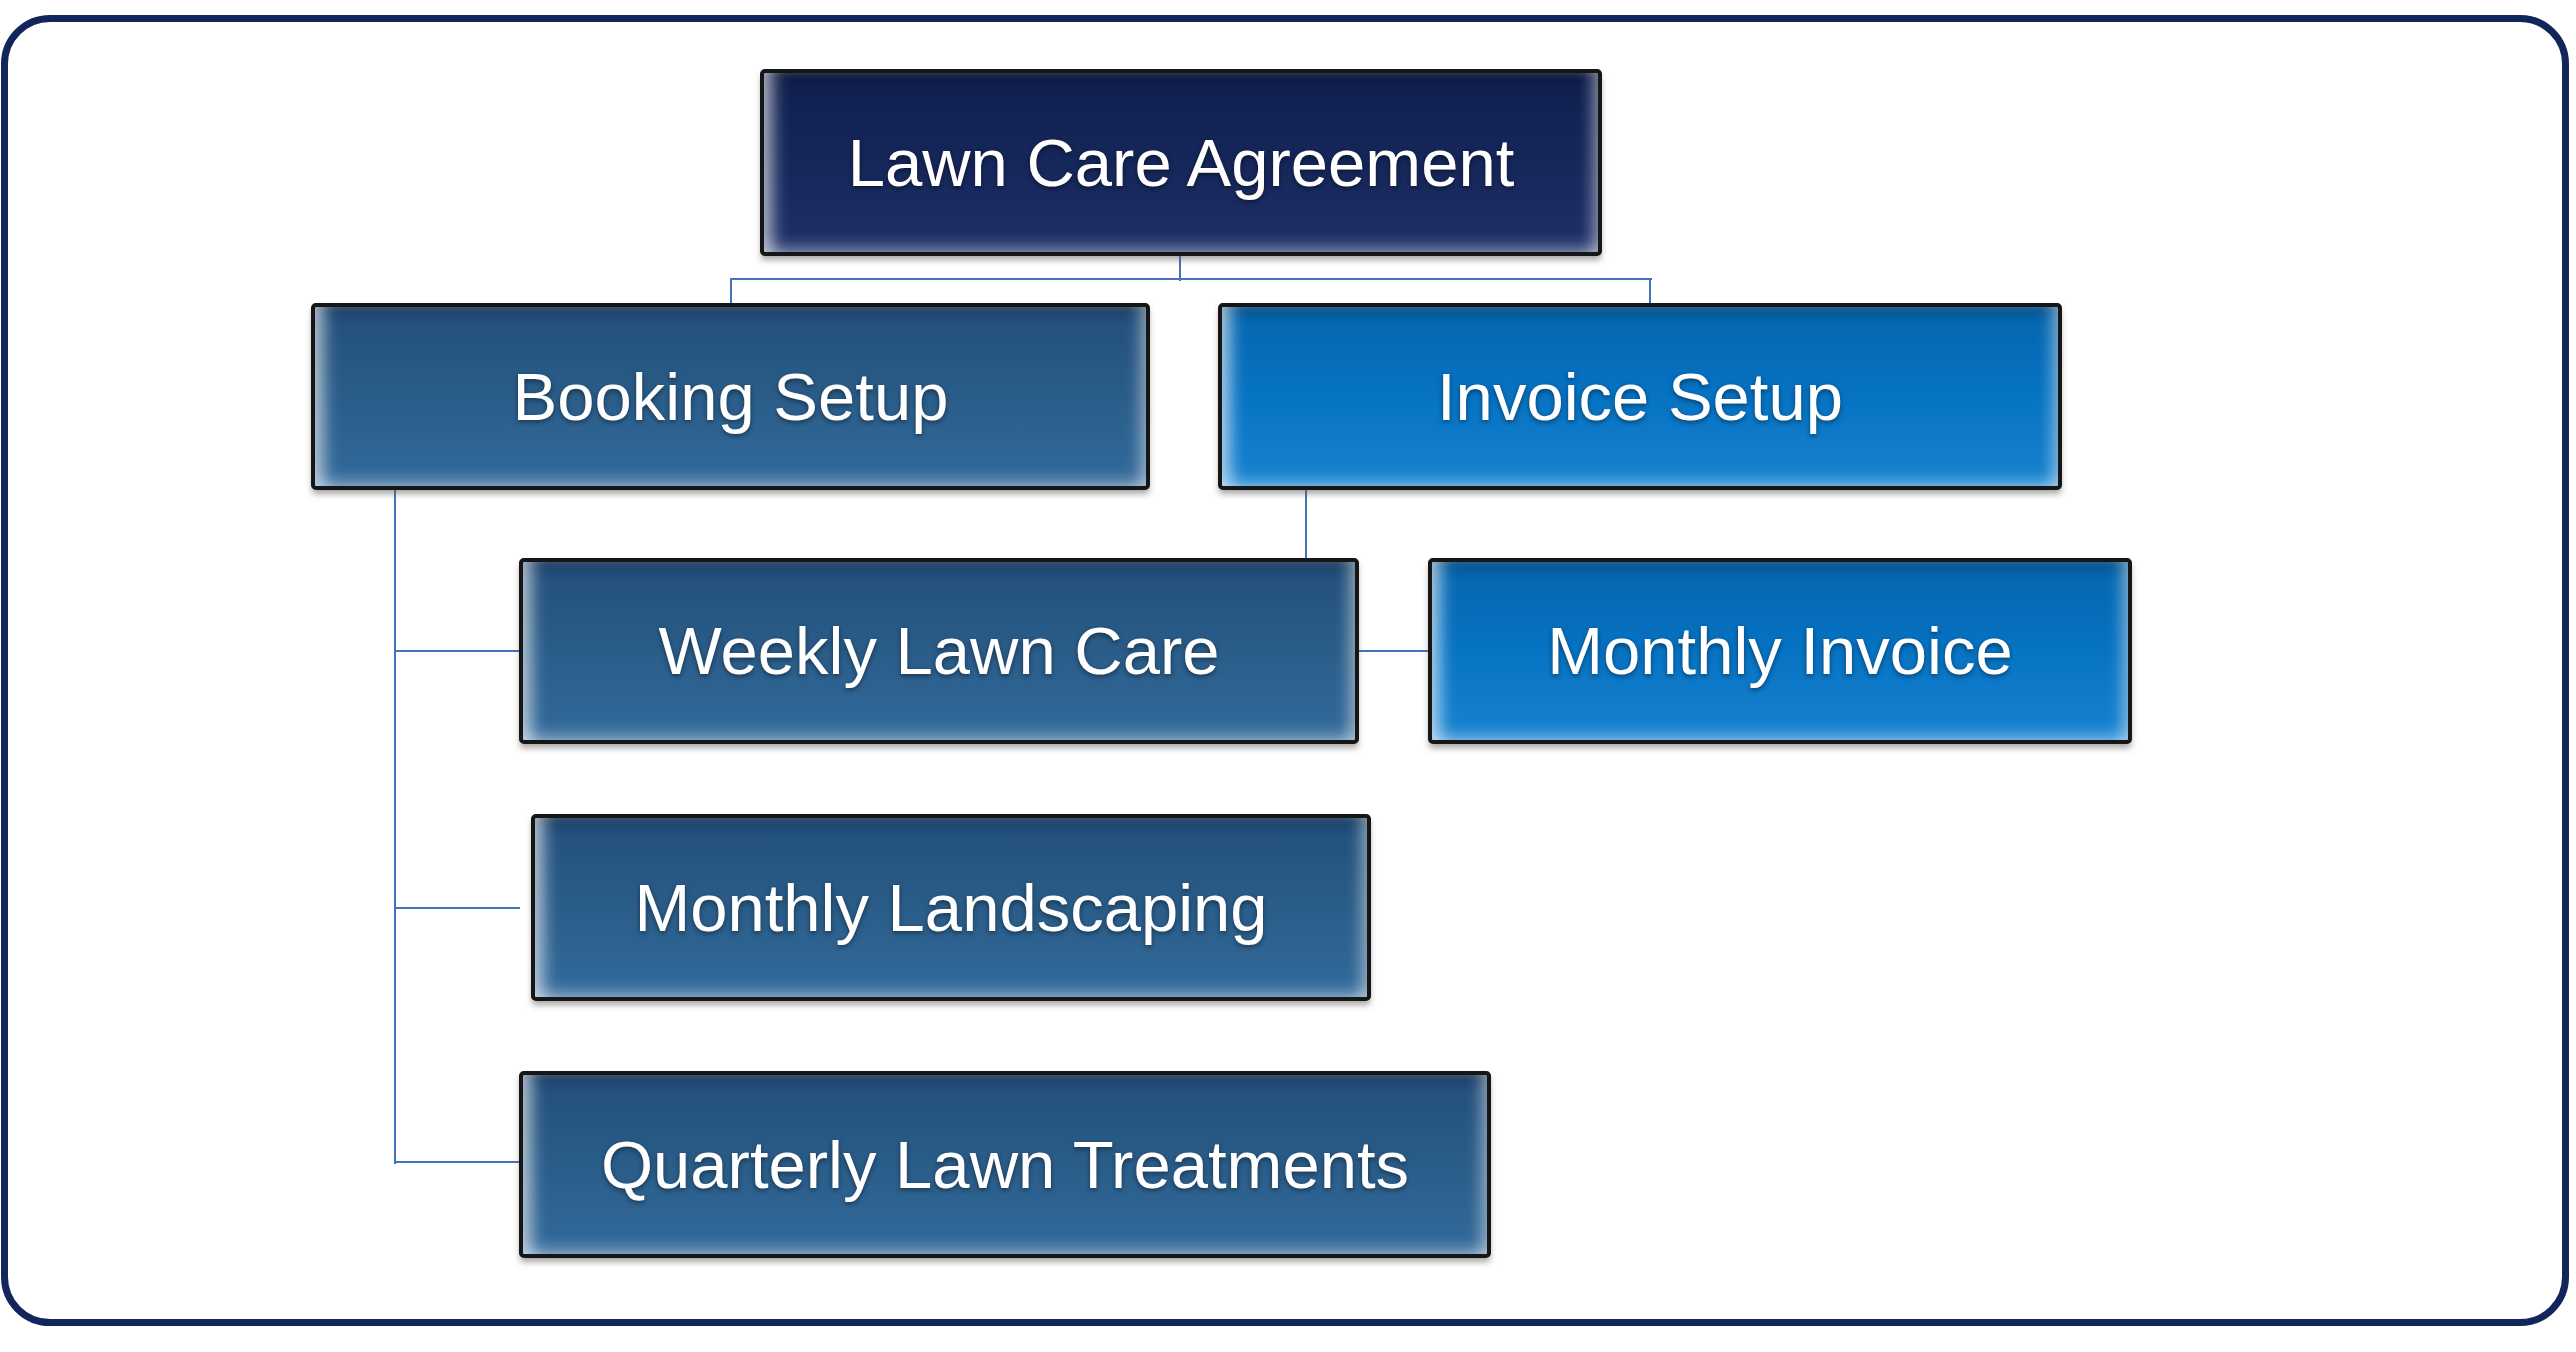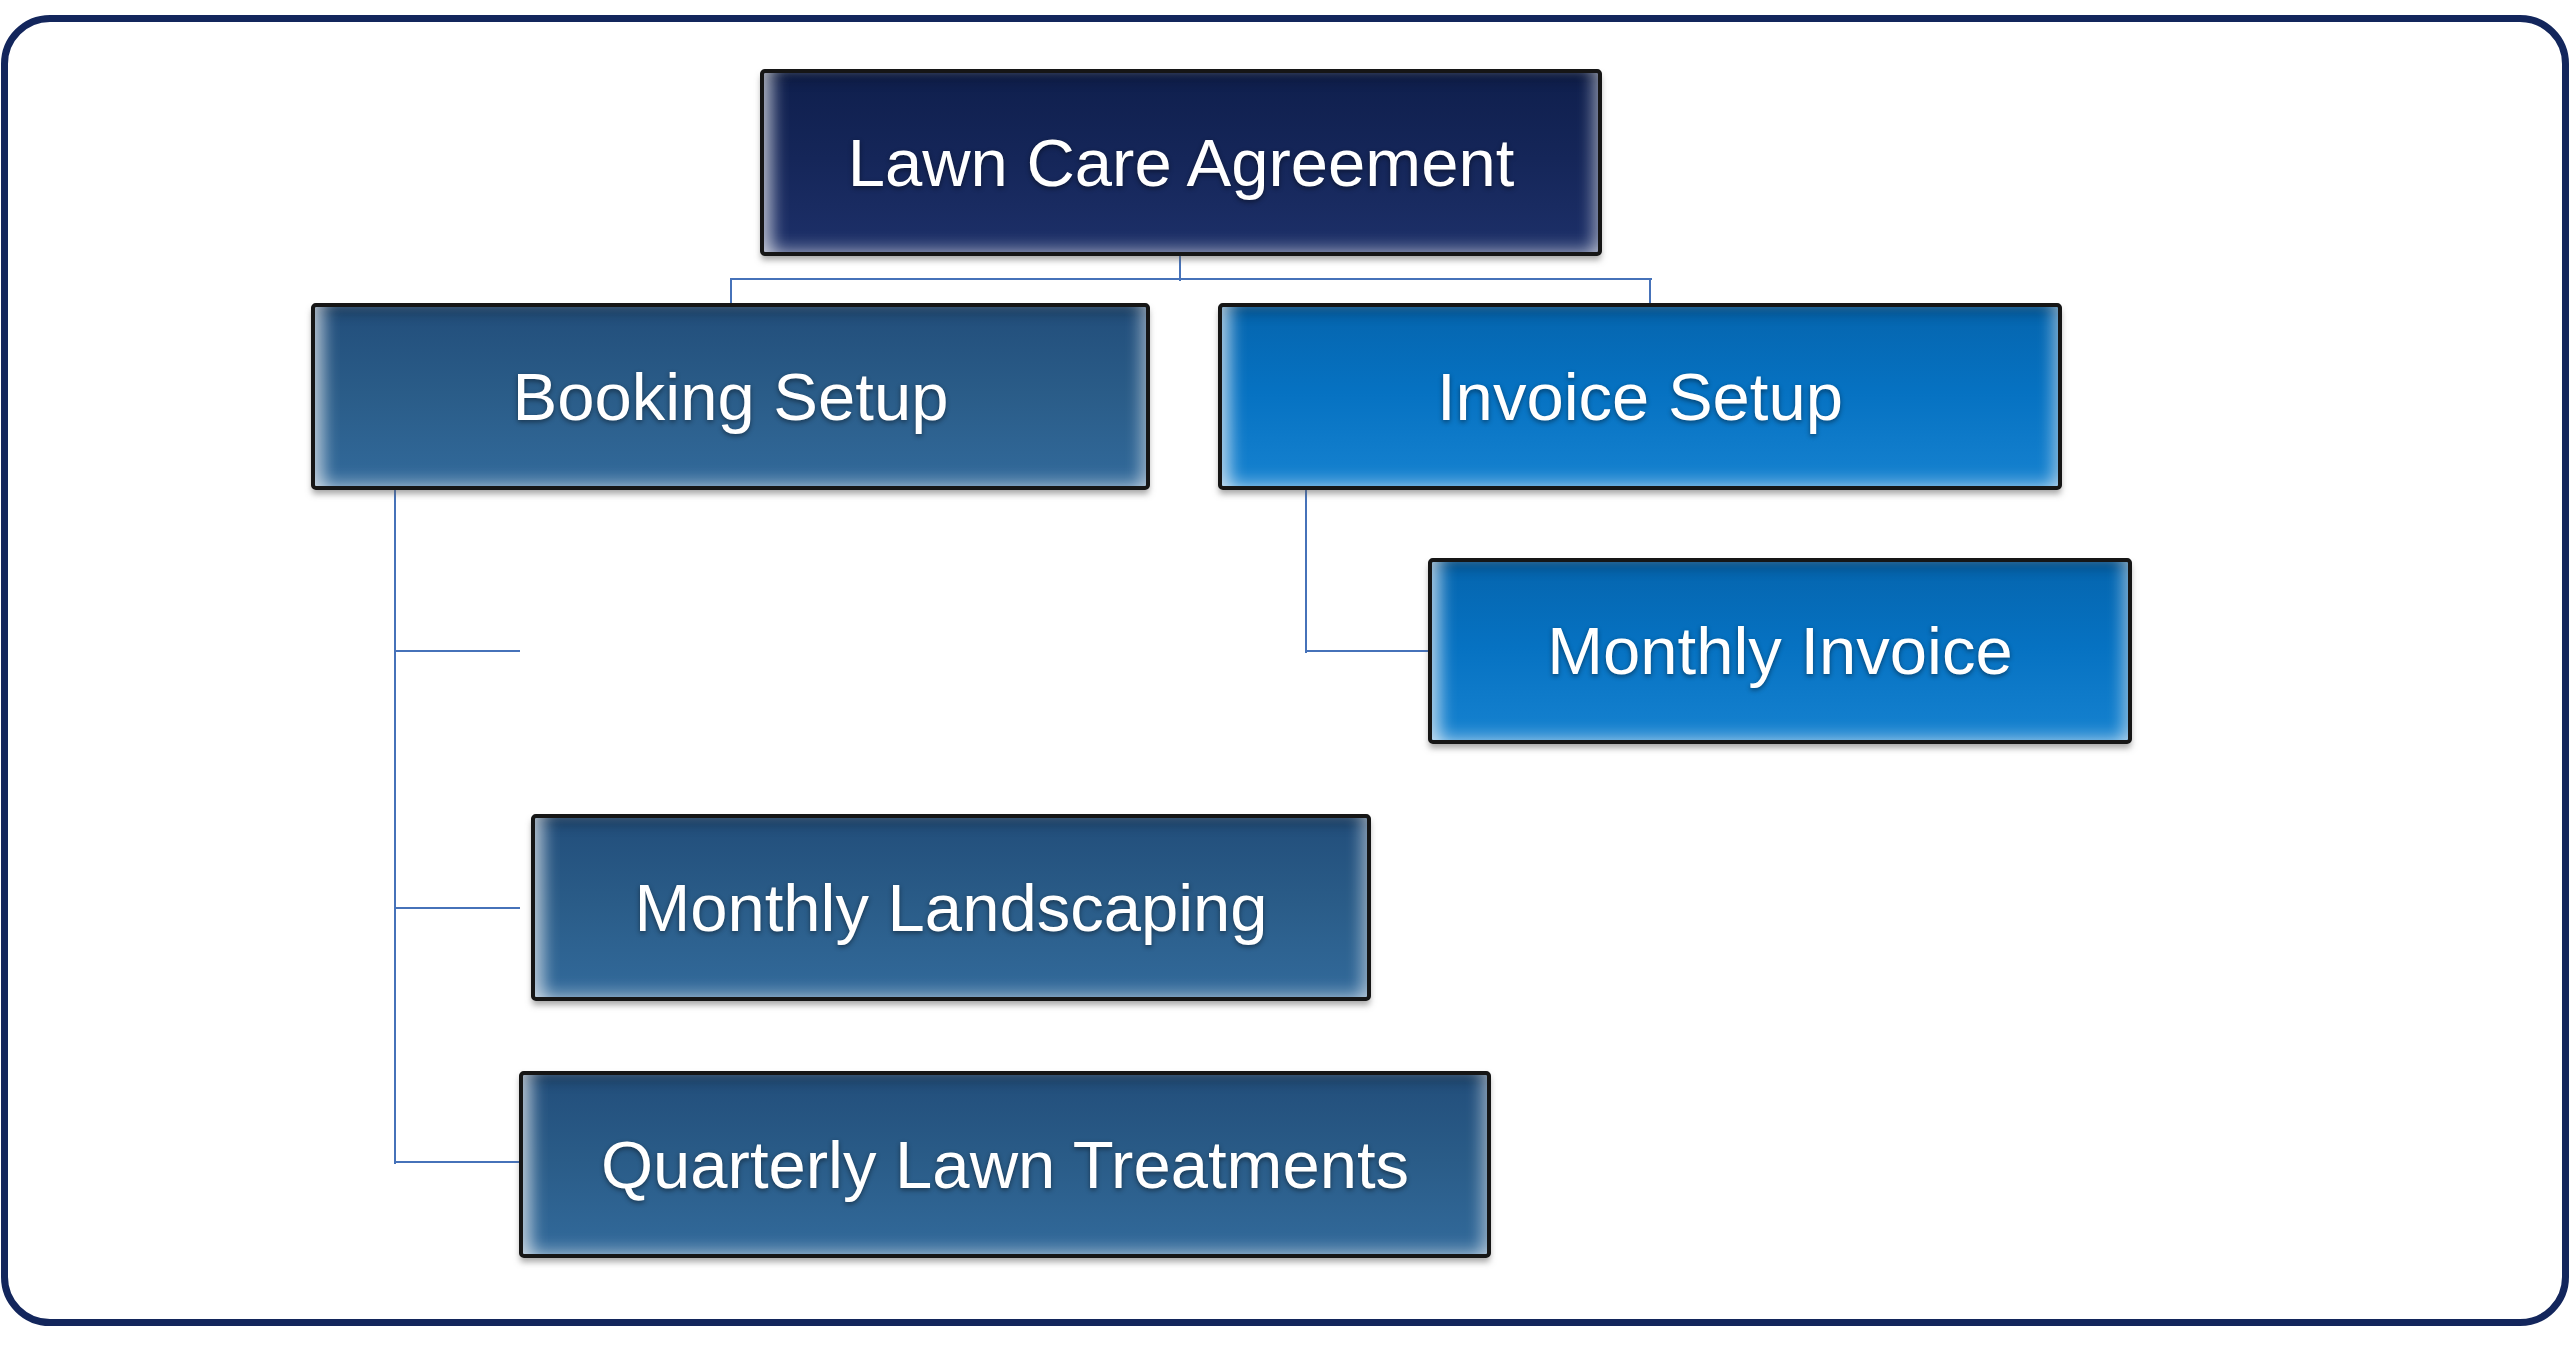--- a/index.html
+++ b/index.html
@@ -92,20 +92,23 @@
   </div>
 
   <div class="node node--steel" id="node-booking">
     <span>Booking Setup</span>
   </div>
 
   <div class="node node--bright" id="node-invoice">
     <span>Invoice Setup</span>
   </div>
 
+  <div class="node node--steel" id="node-weekly">
+    <span>Weekly Lawn Care</span>
+  </div>
 
   <div class="node node--bright" id="node-monthly-invoice">
     <span>Monthly Invoice</span>
   </div>
 
   <div class="node node--steel" id="node-monthly-landscaping">
     <span>Monthly Landscaping</span>
   </div>
 
   <div class="node node--steel" id="node-quarterly">

